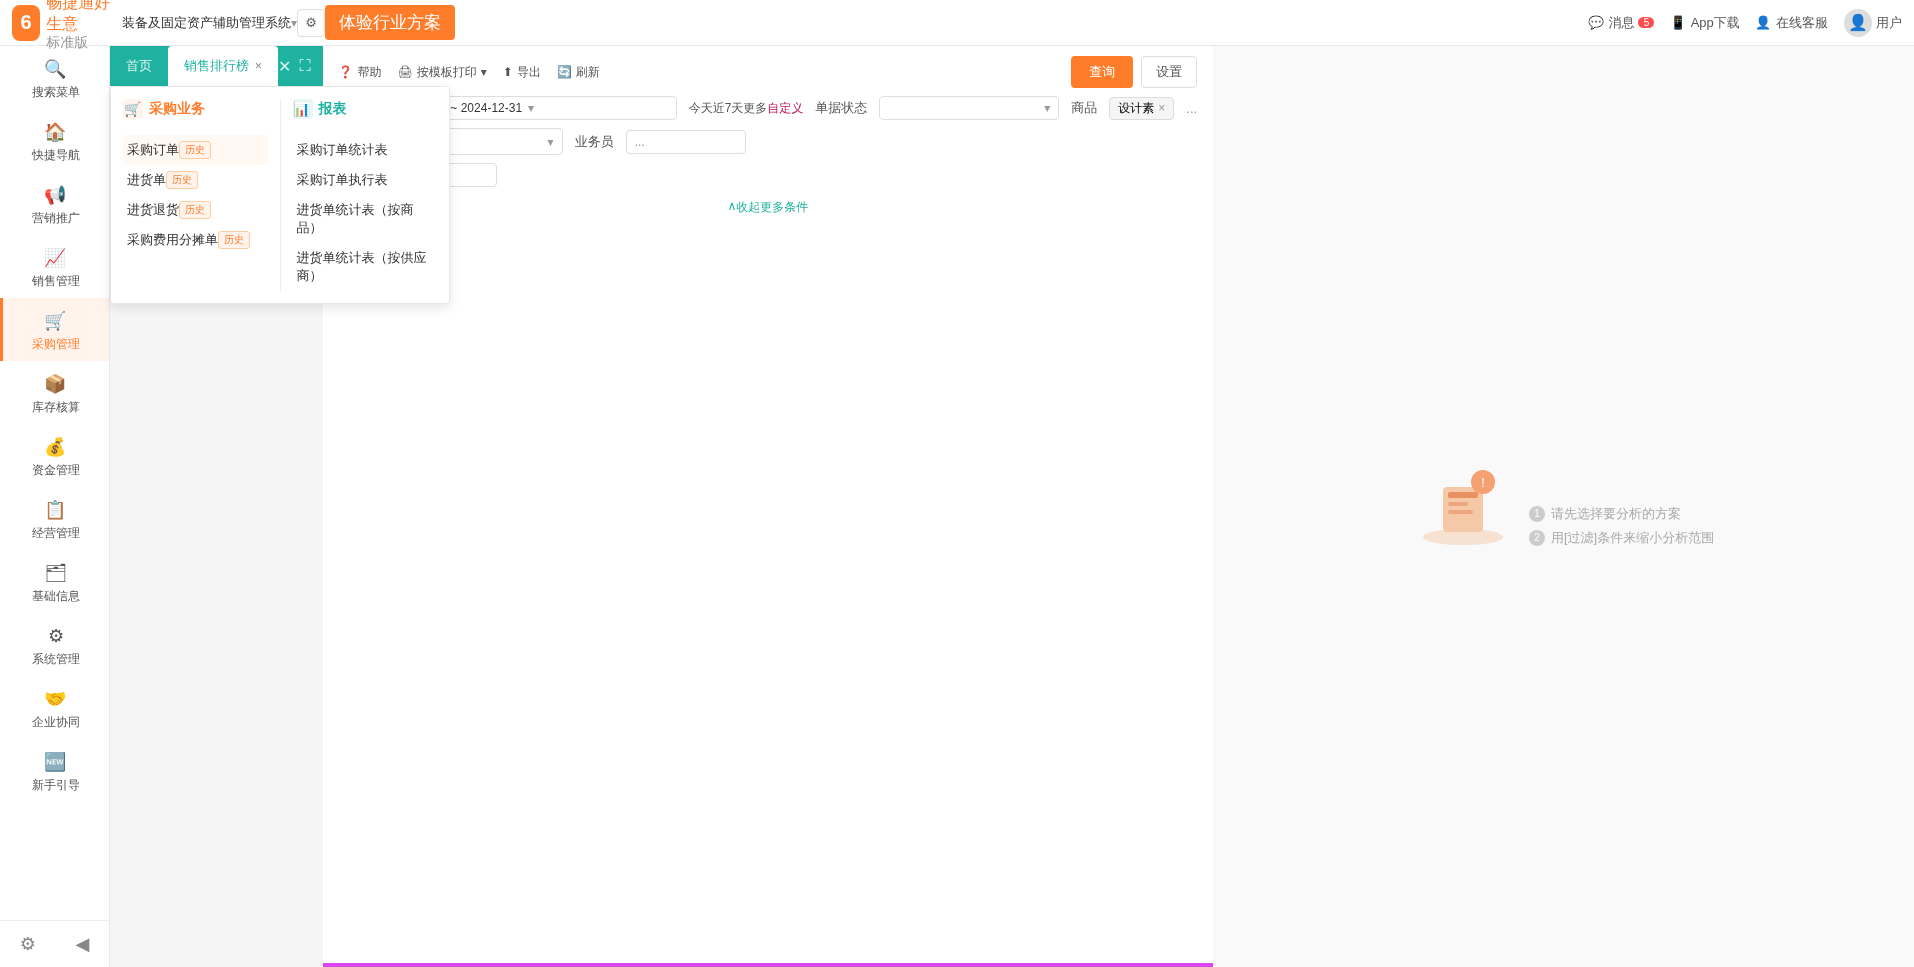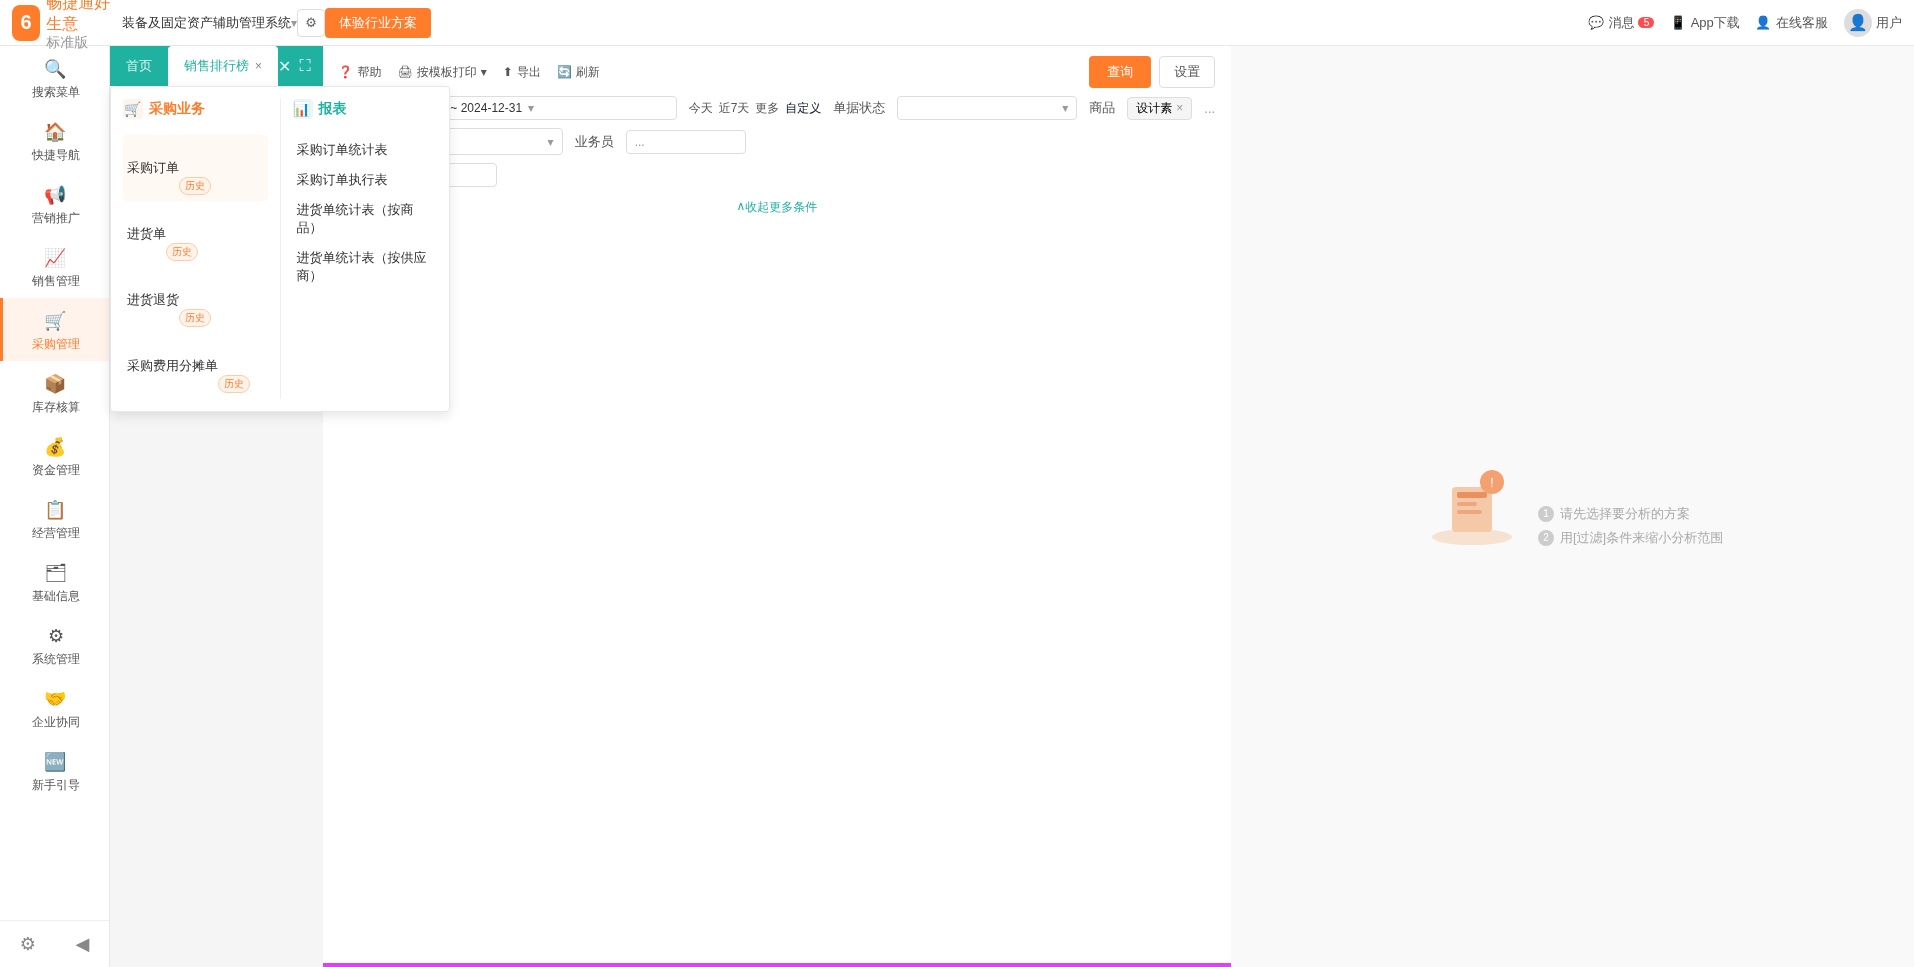--- a/index.html
+++ b/index.html
@@ -55,21 +55,21 @@
       cursor: pointer;
       color: #666;
     }
     .trial-btn {
       background: #ff7c2a;
       color: #fff;
       border: none;
       border-radius: 4px;
       padding: 6px 14px;
       cursor: pointer;
-      font-size: 13px;
+      font-size: 17px;
     }
     .top-bar-right {
       display: flex;
       align-items: center;
       gap: 16px;
     }
     .top-right-item {
       display: flex;
       align-items: center;
       gap: 4px;
@@ -386,24 +386,23 @@
       padding: 6px 4px;
       cursor: pointer;
       color: #333;
       font-size: 13px;
       border-radius: 4px;
     }
     .history-badge {
       background: #fff3ec;
       color: #ff7c2a;
       border: 1px solid #ffcca0;
-      border-radius: 9px;
+      border-radius: 3px;
       padding: 1px 5px;
       font-size: 10px;
-      margin-top: 36px;
     }
     .highlight-bg {
       background: #fff8f3;
     }
   </style>
 </head>
 <body>
 
 <div class="top-bar">
   <div class="top-bar-logo">
@@ -539,25 +538,25 @@
           <button class="btn-setting">设置</button>
         </div>
       </div>
 
       <div class="filter-row">
         <span class="filter-label">日期</span>
         <div class="filter-input" style="display:flex;align-items:center;gap:6px;width:300px;">
           <span style="font-size:12px;color:#333;">2024-01-01 ~ 2024-12-31</span>
           <span style="color:#999;">▾</span>
         </div>
-        <div style="display:flex;gap:6px;">
+        <div style="display:flex;">
           <span style="color:#555;font-size:12px;cursor:pointer;">今天</span>
           <span style="color:#555;font-size:12px;cursor:pointer;">近7天</span>
           <span style="color:#555;font-size:12px;cursor:pointer;">更多</span>
-          <span style="color:#0f172a;font-size:12px;cursor:pointer;">自定义</span>
+          <span style="color:#be185d;font-size:12px;cursor:pointer;">自定义</span>
         </div>
         <span class="filter-label">单据状态</span>
         <div class="filter-select" style="min-width:180px;">
           <span></span>
           <span style="color:#999;">▾</span>
         </div>
         <span class="filter-label">商品</span>
         <div style="display:flex;align-items:center;gap:12px;text-align:right;">
           <div class="tag-item">
             <span>设计素</span>

